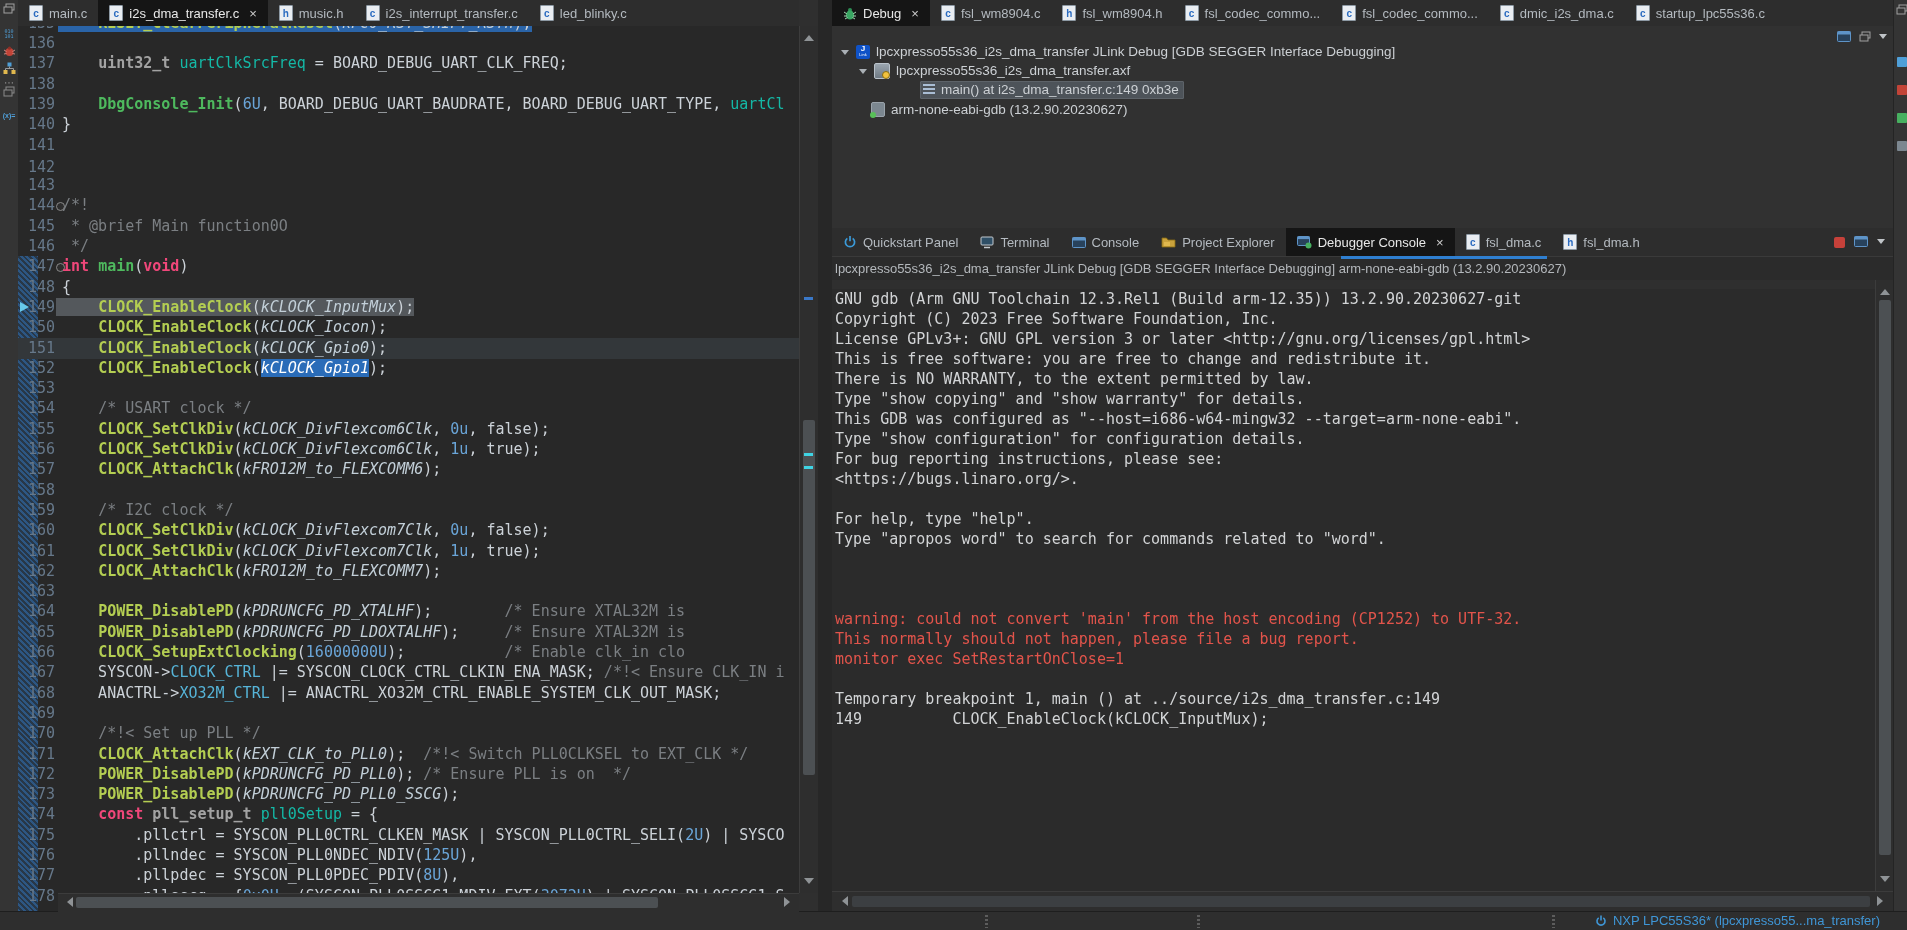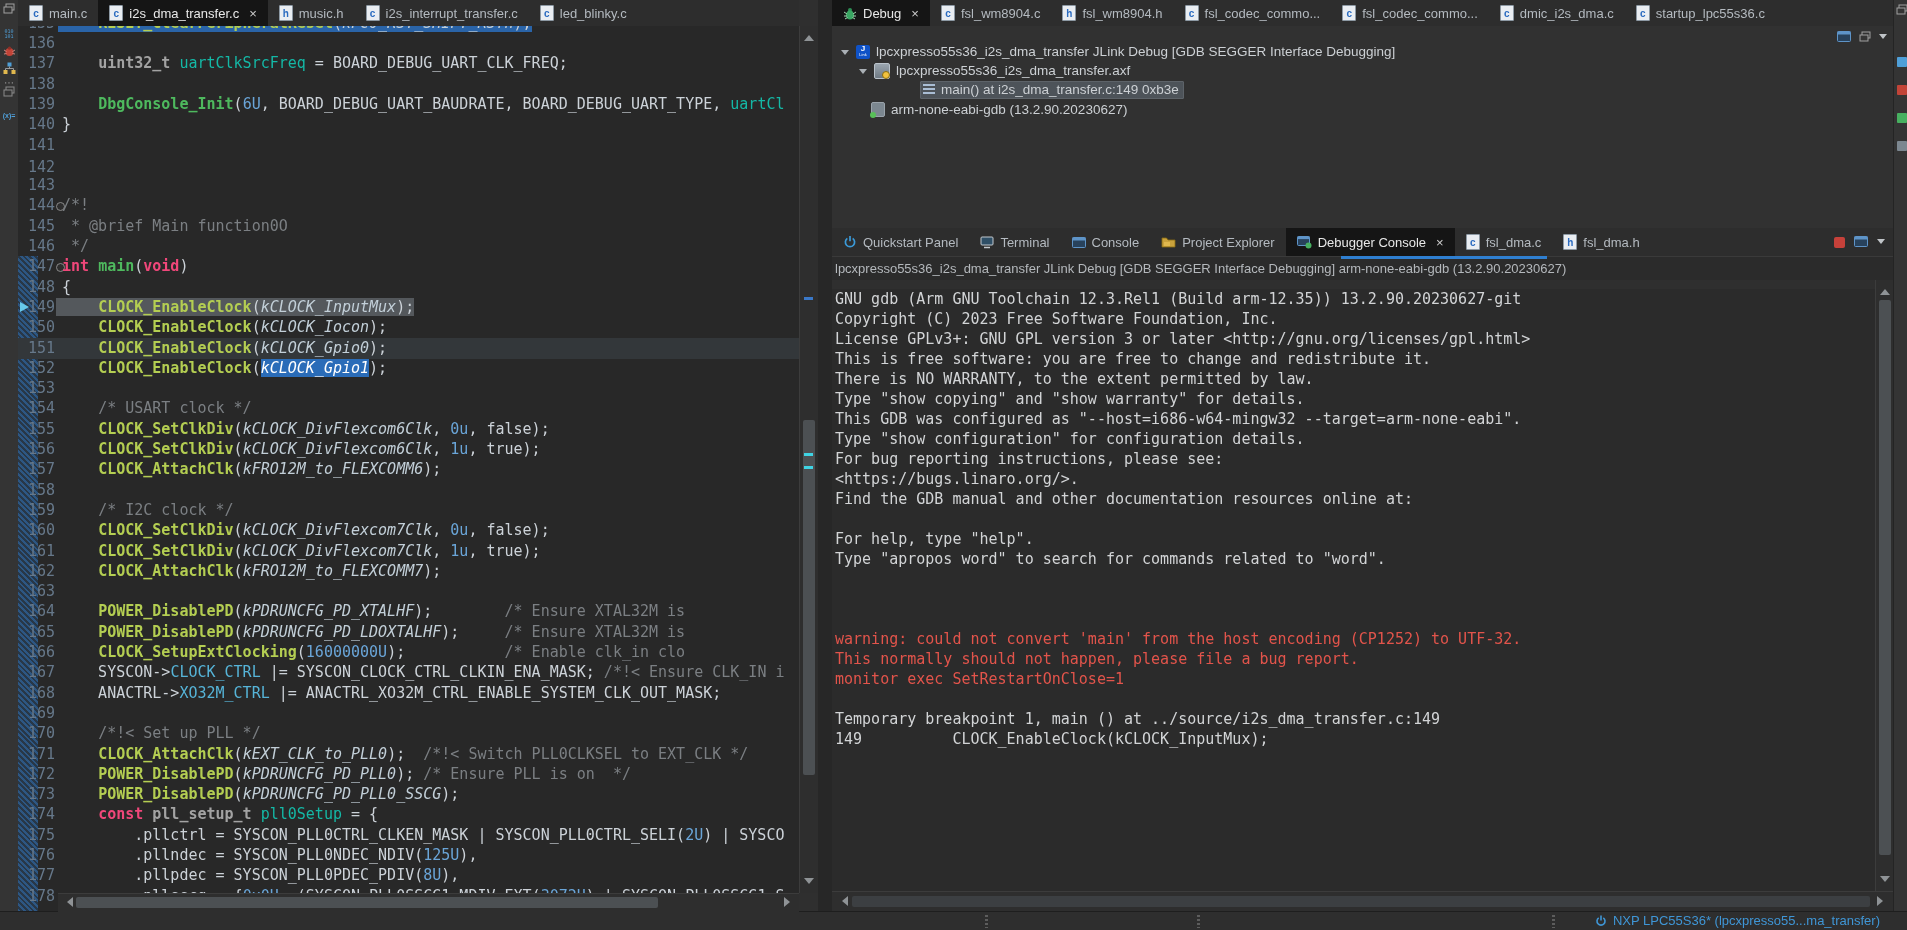--- a/index.html
+++ b/index.html
@@ -580,21 +580,20 @@
       <pre class="cline">GNU gdb (Arm GNU Toolchain 12.3.Rel1 (Build arm-12.35)) 13.2.90.20230627-git</pre>
       <pre class="cline">Copyright (C) 2023 Free Software Foundation, Inc.</pre>
       <pre class="cline">License GPLv3+: GNU GPL version 3 or later &lt;http://gnu.org/licenses/gpl.html&gt;</pre>
       <pre class="cline">This is free software: you are free to change and redistribute it.</pre>
       <pre class="cline">There is NO WARRANTY, to the extent permitted by law.</pre>
       <pre class="cline">Type "show copying" and "show warranty" for details.</pre>
       <pre class="cline">This GDB was configured as "--host=i686-w64-mingw32 --target=arm-none-eabi".</pre>
       <pre class="cline">Type "show configuration" for configuration details.</pre>
       <pre class="cline">For bug reporting instructions, please see:</pre>
       <pre class="cline">&lt;https://bugs.linaro.org/&gt;.</pre>
-      <pre class="cline">Find the GDB manual and other documentation resources online at:</pre>
       <pre class="cline"></pre>
       <pre class="cline">For help, type "help".</pre>
       <pre class="cline">Type "apropos word" to search for commands related to "word".</pre>
       <pre class="cline"></pre>
       <pre class="cline"></pre>
       <pre class="cline"></pre>
       <pre class="cline error">warning: could not convert 'main' from the host encoding (CP1252) to UTF-32.</pre>
       <pre class="cline error">This normally should not happen, please file a bug report.</pre>
       <pre class="cline error">monitor exec SetRestartOnClose=1</pre>
       <pre class="cline"></pre>

